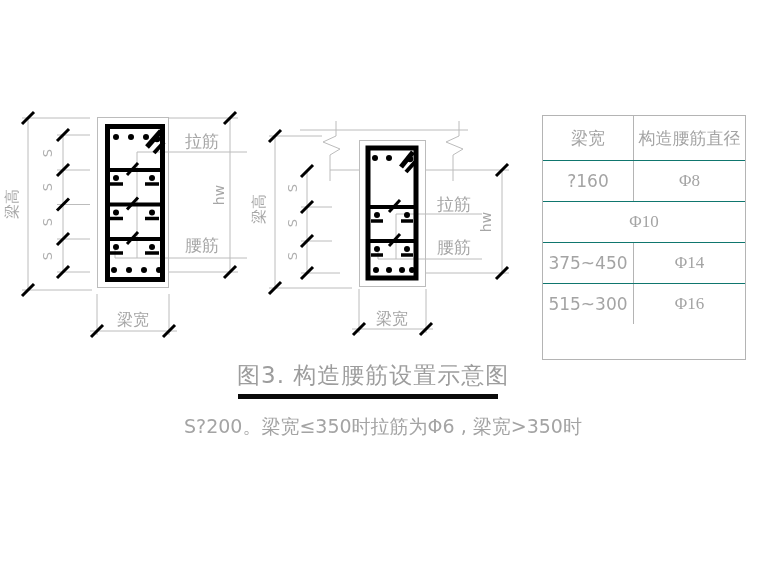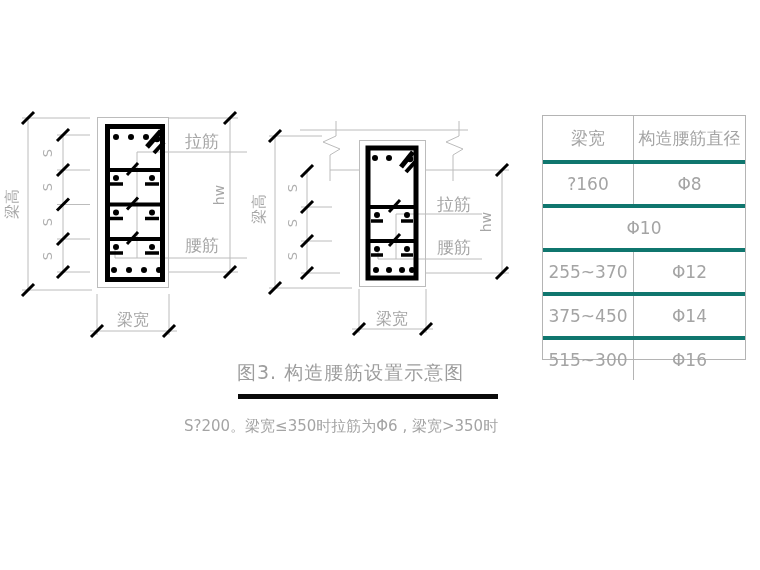--- a/index.html
+++ b/index.html
@@ -10,29 +10,29 @@
   .tk{stroke:#000;stroke-width:3;}
   .bk{stroke:#000;fill:none;}
   .dot{fill:#000;stroke:none;}
   .lbl{fill:#a6a6a6;font-size:17px;}
   .lbl-s{fill:#b0b0b0;font-size:13px;}
   .lbl-dim{fill:#a6a6a6;font-size:15px;}
   .lbl-hw{fill:#a6a6a6;font-size:14px;}
   .lbl-w{fill:#a6a6a6;font-size:16px;}
   #table{position:absolute;left:542px;top:115px;width:204px;height:245px;
          border:1px solid #b4b4b4;box-sizing:border-box;color:#a4a4a4;}
-  .trow{display:flex;height:40px;border-top:4px solid #0f766e;}
+  .trow{display:flex;height:40px;border-top:1px solid #0f766e;}
   .trow.head{height:44px;border-top:none;}
   .tc{display:flex;align-items:center;justify-content:center;font-size:17px;box-sizing:border-box;}
   .tc.c1{width:91px;border-right:1px solid #b4b4b4;}
-  .tc.c2{flex:1;}
-  #title{position:absolute;left:237px;top:360px;width:300px;font-size:19px;color:#9d9d9d;
+  .tc.c2{flex:1;font-family:Liberation Serif, serif;}
+  #title{position:absolute;left:237px;top:360px;width:300px;font-size:23px;color:#9d9d9d;
          letter-spacing:1px;white-space:nowrap;}
   #title-rule{position:absolute;left:238px;top:394px;width:260px;height:5px;background:#0a0a0a;}
-  #notes{position:absolute;left:184px;top:412px;width:360px;font-size:15px;line-height:28px;
+  #notes{position:absolute;left:184px;top:412px;width:360px;font-size:19px;line-height:28px;
          color:#a4a4a4;white-space:nowrap;}
 </style>
 </head>
 <body>
 
 <div id="stage">
 
 <svg id="drawing" width="760" height="570" viewBox="0 0 760 570">
 
   <g>
@@ -221,24 +221,20 @@
     <div class="tc c2">构造腰筋直径</div>
   </div>
   <div class="trow">
     <div class="tc c1">?160</div>
     <div class="tc c2">Φ8</div>
   </div>
   <div class="trow">
     <div class="tc c2">Φ10</div>
   </div>
   <div class="trow">
-    <div class="tc c1">255~370</div>
-    <div class="tc c2">Φ12</div>
-  </div>
-  <div class="trow">
     <div class="tc c1">375~450</div>
     <div class="tc c2">Φ14</div>
   </div>
   <div class="trow">
     <div class="tc c1">515~300</div>
     <div class="tc c2">Φ16</div>
   </div>
 </div>
 
 <div id="title">图3. 构造腰筋设置示意图</div>

